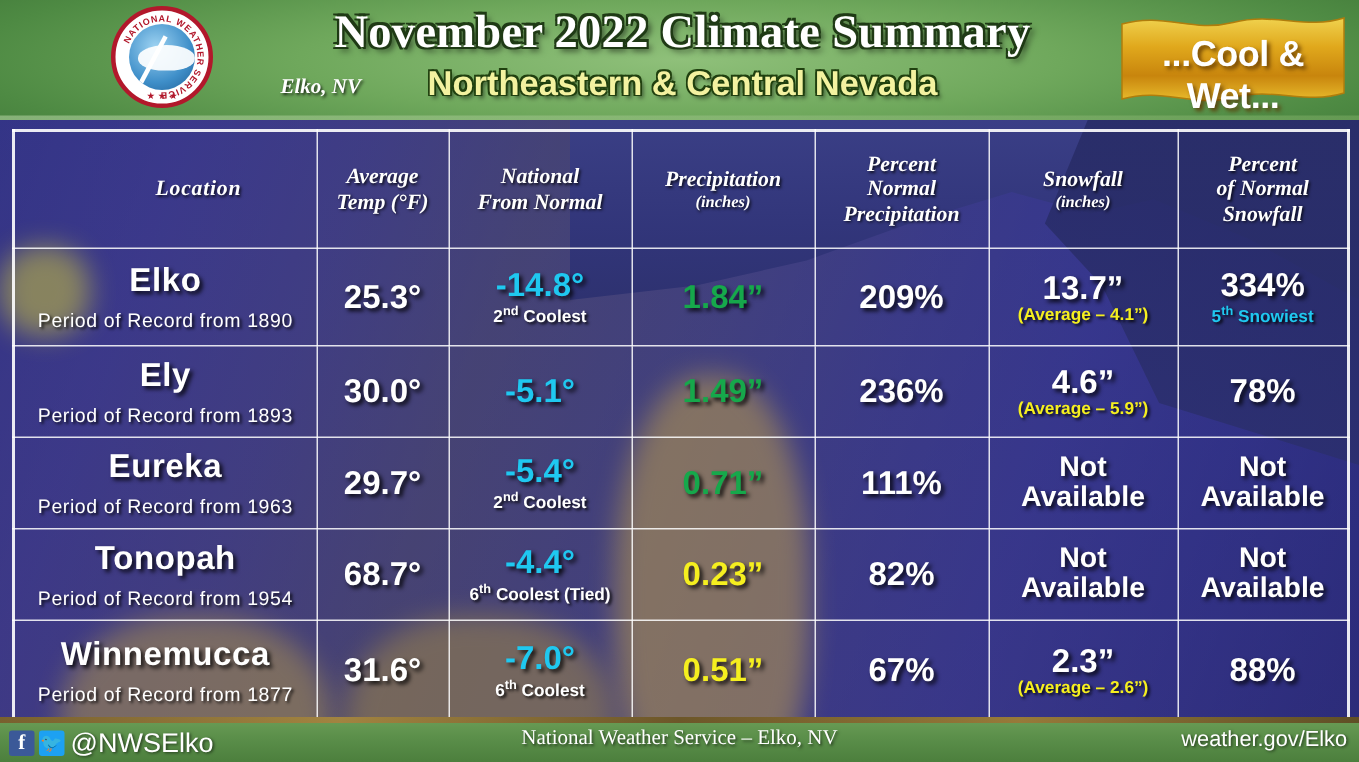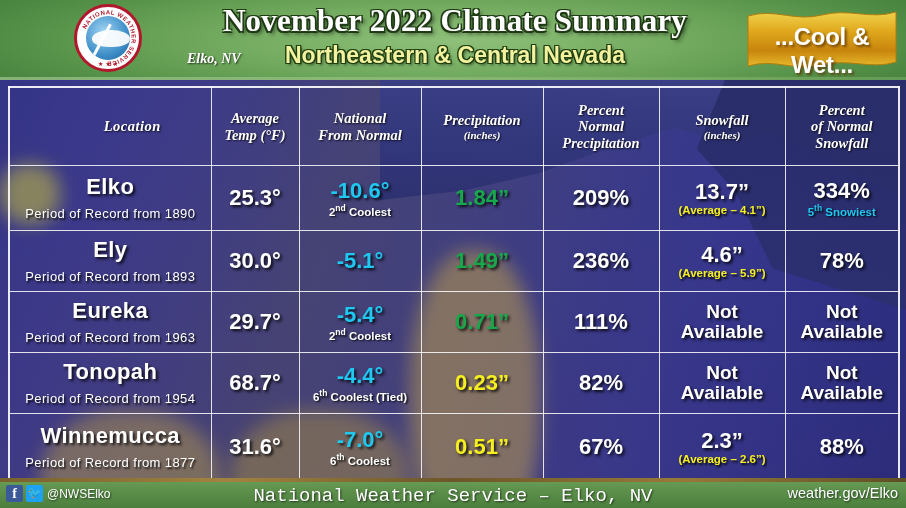--- a/index.html
+++ b/index.html
@@ -298,30 +298,30 @@
   }
   .fb-icon, .tw-icon {
     width: 17px; height: 17px;
     display:flex; align-items:center; justify-content:center;
     font-family:"Liberation Serif", serif;
     font-weight:bold;
   }
   .fb-icon { background:#3b5998; color:#fff; font-size:14px; border-radius:2px; }
   .tw-icon { background:#1da1f2; color:#fff; font-size:12px; border-radius:2px; }
   #social-handle {
-    color:#ffffff; font-size:12px; font-weight:normal;
+    color:#ffffff; font-size:18px; font-weight:normal;
     font-family:"Liberation Sans", sans-serif;
     text-shadow:1px 1px 2px rgba(0,0,0,.6);
     margin-left:1px;
   }
   #footer-center {
     position:absolute; left:0; right:0; top:7px;
     text-align:center;
-    color:#ffffff; font-size:19px;
-    font-family:Liberation Mono, monospace;
+    color:#ffffff; font-size:14px;
+    font-family:Liberation Serif, serif;
     text-shadow:1px 1px 2px rgba(0,0,0,.6);
   }
   #footer-right {
     position:absolute; right:8px; top:7px;
     color:#ffffff; font-size:14.5px;
     font-family:"Liberation Sans", sans-serif;
     text-shadow:1px 1px 2px rgba(0,0,0,.6);
   }
 </style>
 </head>
@@ -421,21 +421,21 @@
       <tbody id="table-body">
           <tr class="row-first">
             <td>
               <span class="city-name">Elko</span>
               <span class="city-por">Period of Record from 1890</span>
             </td>
             <td>
               <span class="val-big c-white">25.3°</span>
             </td>
             <td>
-              <span class="val-big c-cyan">-10.6°</span>
+              <span class="val-big c-cyan">-14.8°</span>
               <span class="val-note c-white">2<sup>nd</sup> Coolest</span>
             </td>
             <td>
               <span class="val-big c-green">1.84”</span>
             </td>
             <td>
               <span class="val-big c-white">209%</span>
             </td>
             <td>
               <span class="val-big c-white">13.7”</span>

